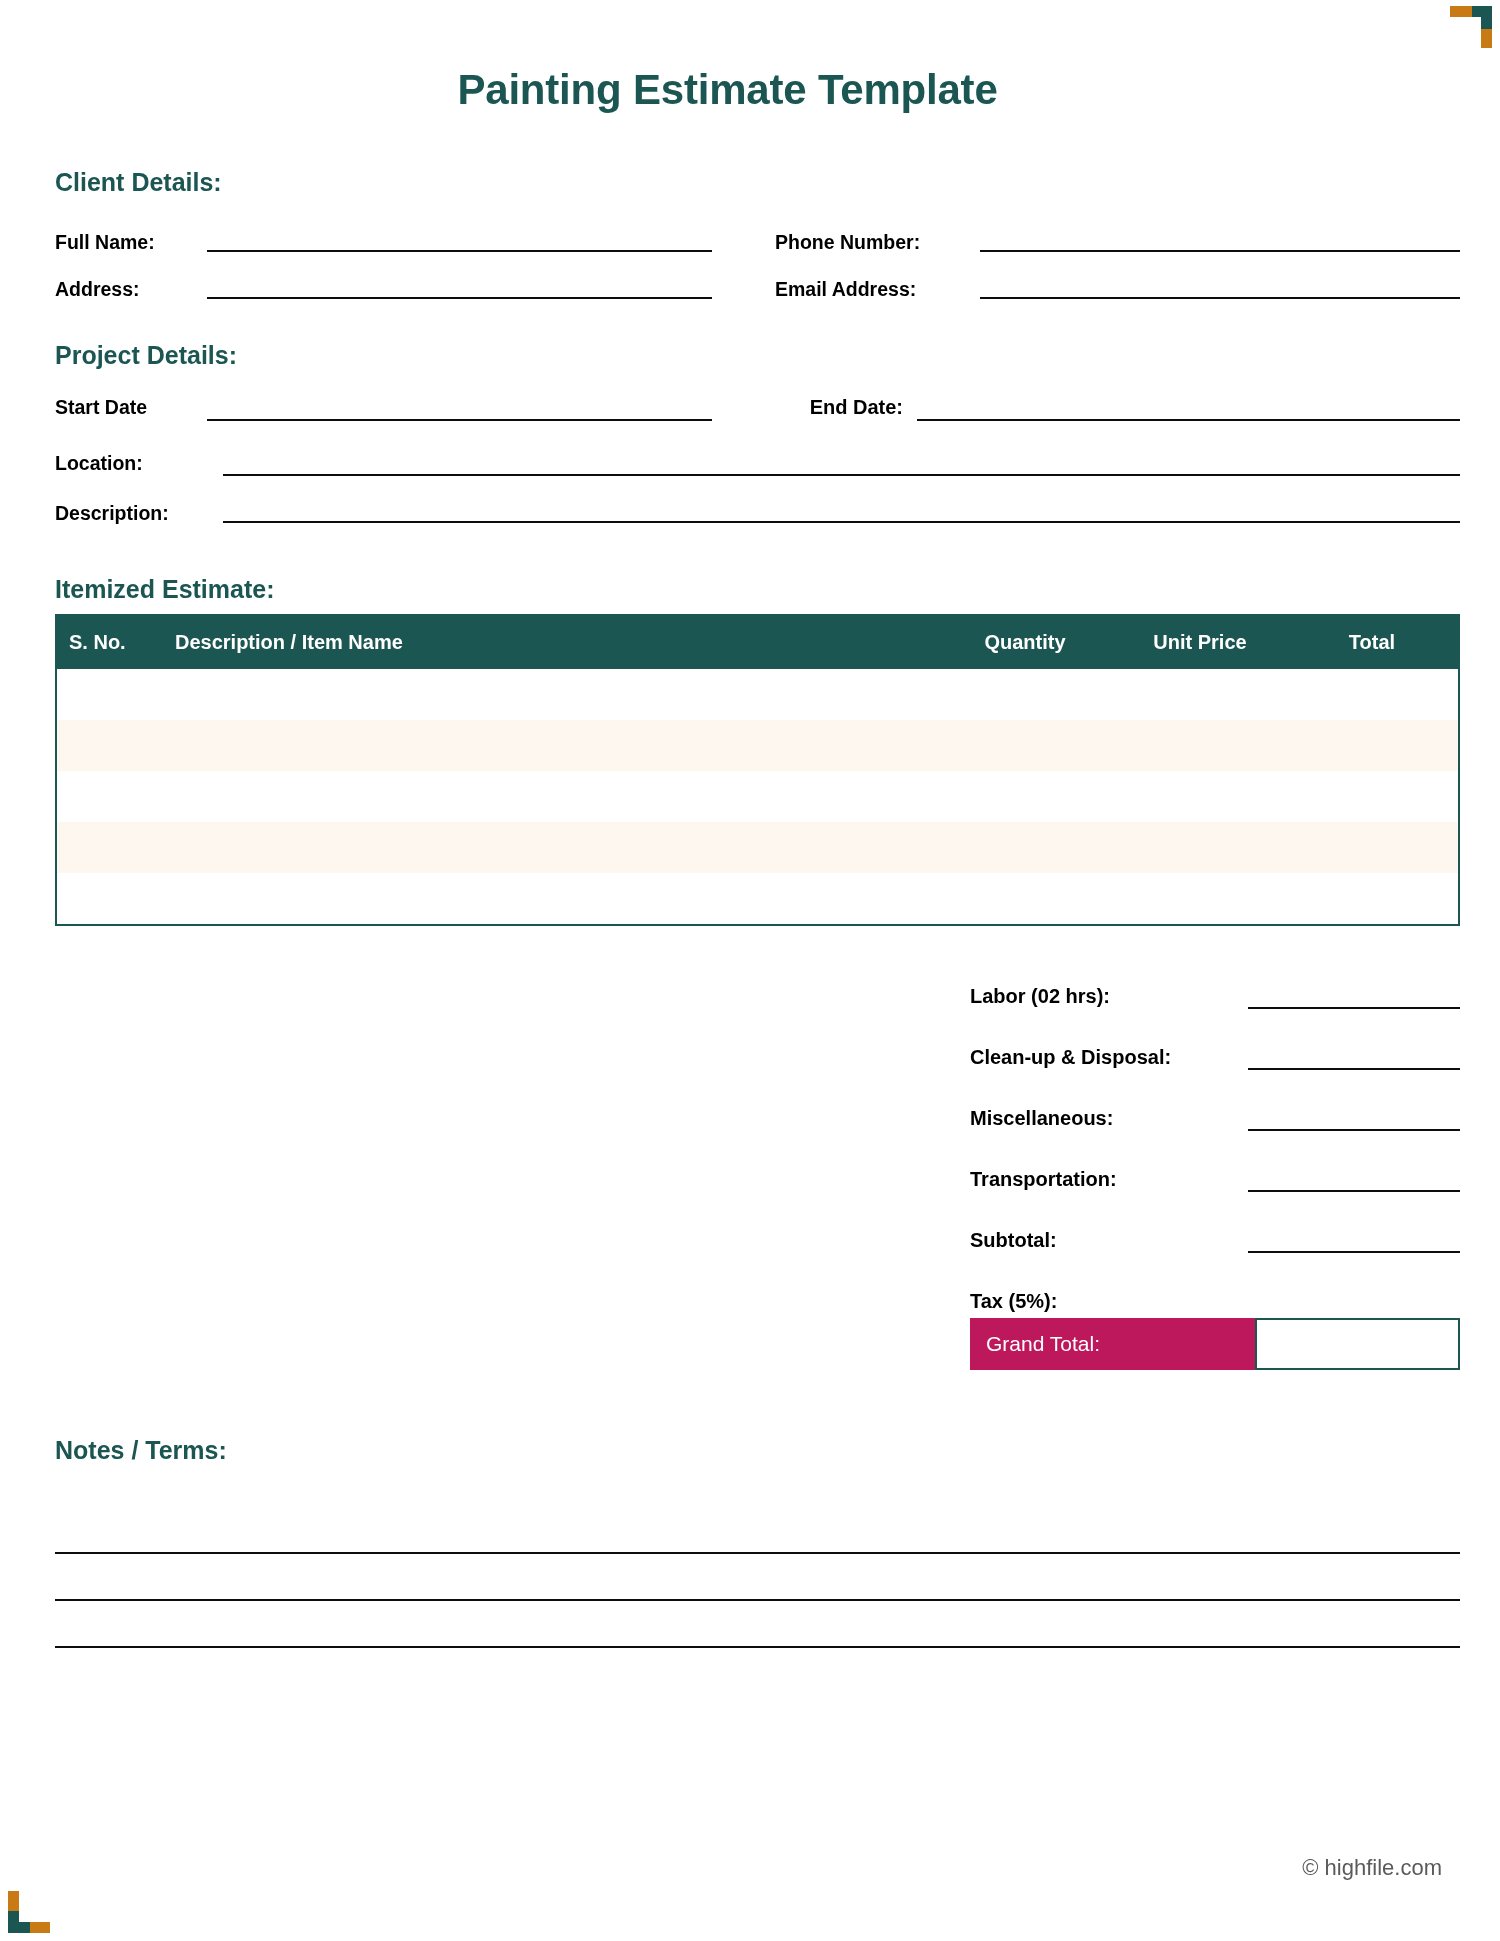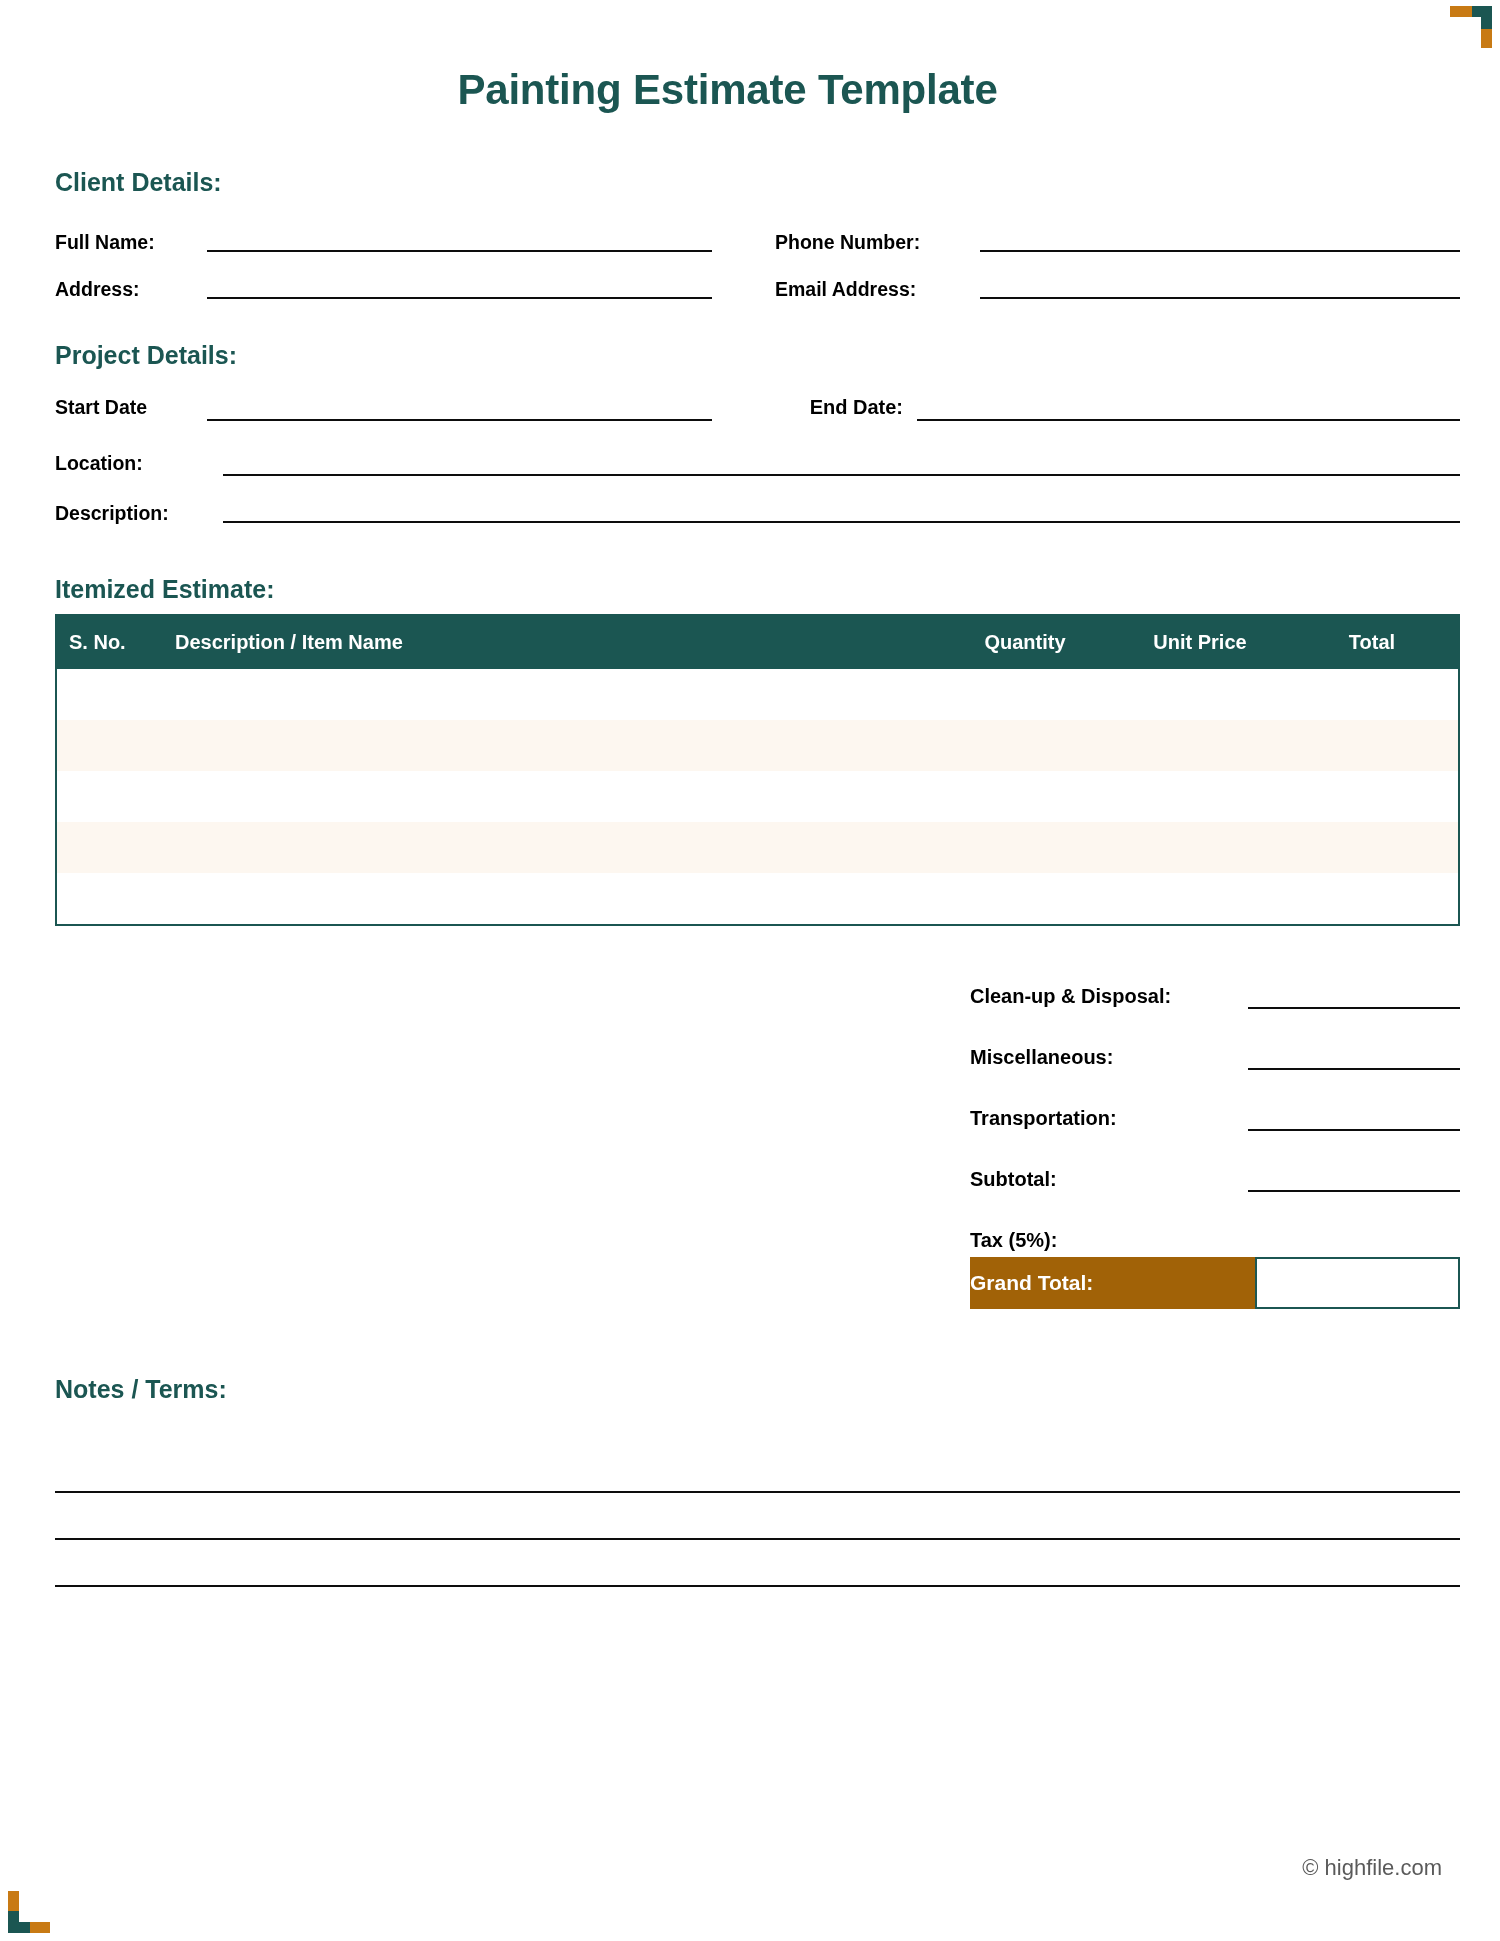--- a/index.html
+++ b/index.html
@@ -123,26 +123,27 @@
     white-space: nowrap;
     line-height: 1;
     padding-bottom: 3px;
   }
   .tot-val { flex: 1; height: 34px; border-bottom: 2.4px solid #0d0d0d; }
   .tot-val.noline { border-bottom: none; }
 
   .grand-row { display: flex; height: 52px; margin-top: 4px; }
   .grand-lbl {
     width: 285px;
-    background: #a16207;
+    background: #be185d;
     color: #ffffff;
     font-size: 21px;
-    font-weight: bold;
+    font-weight: normal;
     display: flex;
     align-items: center;
+    padding-left: 16px;
   }
   .grand-val { flex: 1; border: 2.4px solid #1B5652; background: #ffffff; }
 
   
   .notes-title { color: #1B5652; font-size: 25px; font-weight: bold; margin-top: 66px; }
   .notes-lines { margin-top: 42px; width: 1405px; }
   .notes-line { border-bottom: 2.6px solid #0d0d0d; height: 47px; }
 
   
   .footer {
@@ -258,20 +259,24 @@
       <span class="td-desc"></span>
       <span class="td-qty"></span>
       <span class="td-unit"></span>
       <span class="td-total"></span>
     </div>
   </div>
 
   <div class="totals">
     <div class="totals-inner">
       <div class="tot-row">
+        <span class="tot-lbl">Labor (02 hrs):</span>
+        <span class="tot-val"></span>
+      </div>
+      <div class="tot-row">
         <span class="tot-lbl">Clean-up &amp; Disposal:</span>
         <span class="tot-val"></span>
       </div>
       <div class="tot-row">
         <span class="tot-lbl">Miscellaneous:</span>
         <span class="tot-val"></span>
       </div>
       <div class="tot-row">
         <span class="tot-lbl">Transportation:</span>
         <span class="tot-val"></span>

